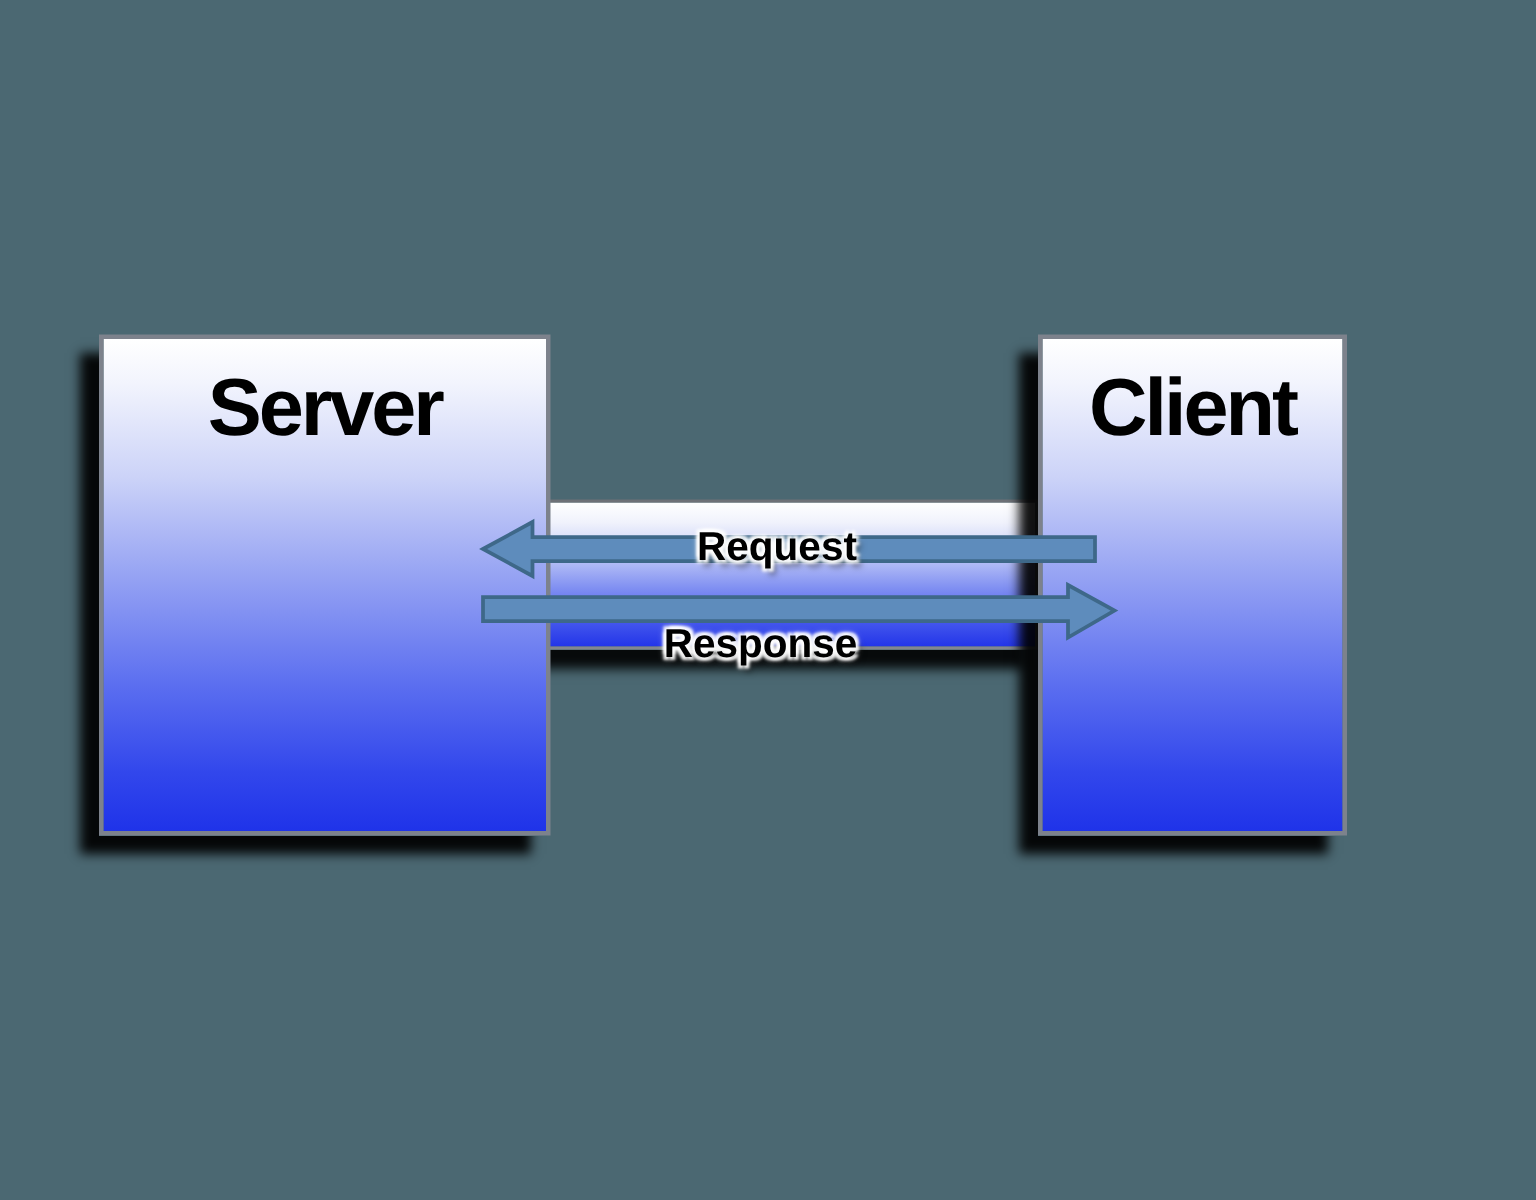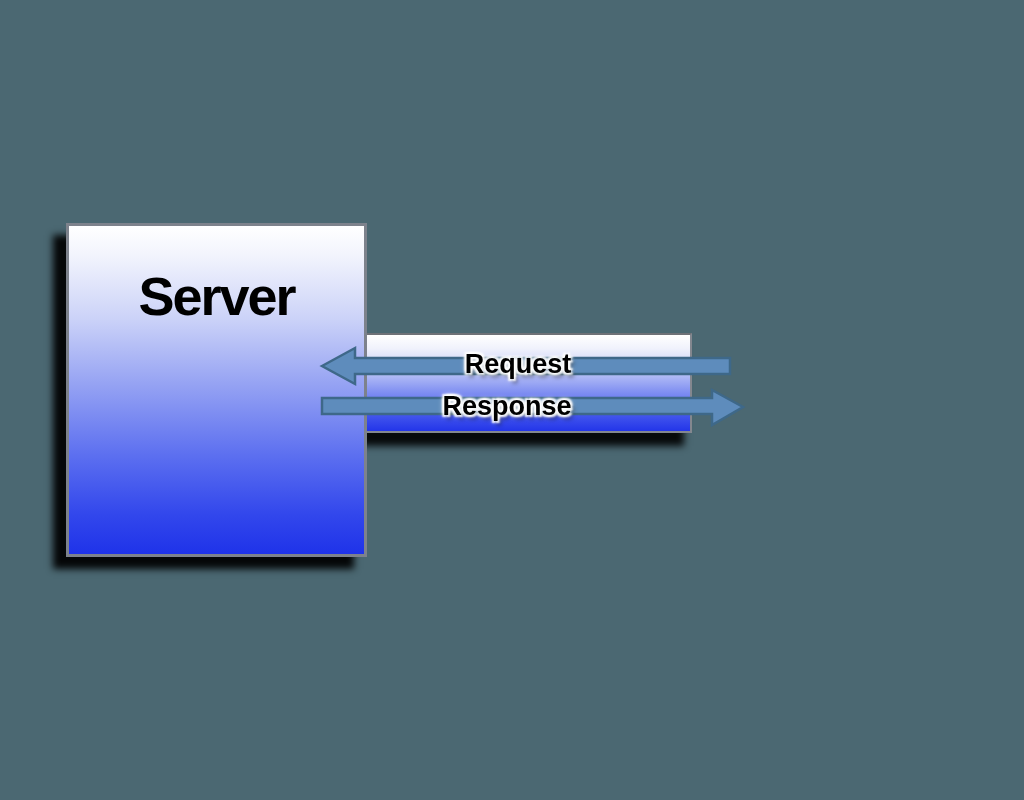--- a/index.html
+++ b/index.html
@@ -31,21 +31,21 @@
       #1f33e9 100%);
     box-shadow: -13px 12px 7px rgba(0,0,0,0.93);
     z-index: 2;
     box-sizing: border-box;
     text-align: center;
   }
   .node-server { left: 66px;  width: 301px; }
   .node-client { left: 692px; width: 206px; }
   .node-label {
     display: block;
-    margin-top: 42px;
+    margin-top: 18px;
     font-size: 54px;
     font-weight: bold;
     letter-spacing: -2px;
     color: #000000;
     line-height: 1.05;
   }
   
   .connector-bar {
     position: absolute;
     left: 362px;
@@ -87,33 +87,36 @@
     letter-spacing: 0px;
     text-shadow:
       -2px -2px 2px rgba(255,255,255,0.95),
        2px -2px 2px rgba(255,255,255,0.95),
       -2px  2px 2px rgba(255,255,255,0.95),
        2px  2px 2px rgba(255,255,255,0.95),
        0 0 6px rgba(255,255,255,0.85),
        3px 4px 4px rgba(0,0,0,0.55);
   }
   .label-request  { left: 408px; top: 349px; }
-  .label-response { left: 397px; top: 391px; text-align: center; }
+  .label-response { left: 397px; top: 414px; text-align: center; }
 </style>
 </head>
 <body>
 
 <div class="canvas">
 
   <div class="connector-bar"></div>
 
   <div class="node node-server">
     <span class="node-label">Server</span>
   </div>
 
+  <div class="node node-client">
+    <span class="node-label">Client</span>
+  </div>
 
   <svg class="arrows-svg" viewBox="0 0 1024 800" xmlns="http://www.w3.org/2000/svg">
 
     <polygon points="322,366 355,348 355,358 730,358 730,374 355,374 355,384" fill="#5e8cbc" stroke="#3e6889" stroke-width="2.5" stroke-linejoin="miter"></polygon>
 
     <polygon points="322,398 712,398 712,390 743,407 712,425 712,414 322,414" fill="#5e8cbc" stroke="#3e6889" stroke-width="2.5" stroke-linejoin="miter"></polygon>
   </svg>
 
   <div class="flow-label label-request">Request</div>
 

